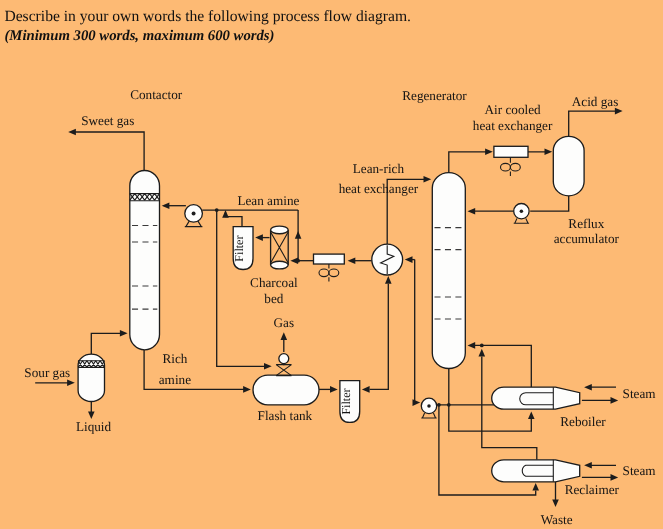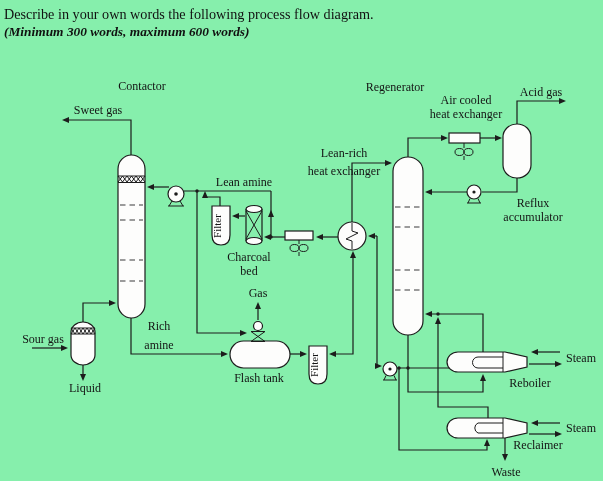--- a/index.html
+++ b/index.html
@@ -1,16 +1,16 @@
 <!DOCTYPE html>
 <html><head>
 <meta charset="utf-8">
 <style>
   html,body{margin:0;padding:0;background:#ffffff;}
-  .page{position:relative;width:603px;height:481px;background:#86efac;overflow:hidden;
+  .page{position:relative;width:603px;height:481px;background:#fdba74;overflow:hidden;
         font-family:"Liberation Serif","DejaVu Serif",serif;}
   svg{position:absolute;left:0;top:0;}
   .pipe{stroke:#1c1c1c;stroke-width:1.2;fill:none;}
   .thin{stroke:#1c1c1c;stroke-width:1;fill:none;}
   .vessel{stroke:#1c1c1c;stroke-width:1.2;fill:#fdfdfc;}
   .tray{stroke:#3a3a3a;stroke-width:1.1;stroke-dasharray:5.5,4;fill:none;}
   .ah{fill:#1c1c1c;stroke:none;}
   .dot{fill:#1c1c1c;stroke:none;}
   .lbl{fill:#141414;font-size:12px;text-anchor:middle;}
   .lbl-s{fill:#141414;font-size:11px;text-anchor:middle;}

